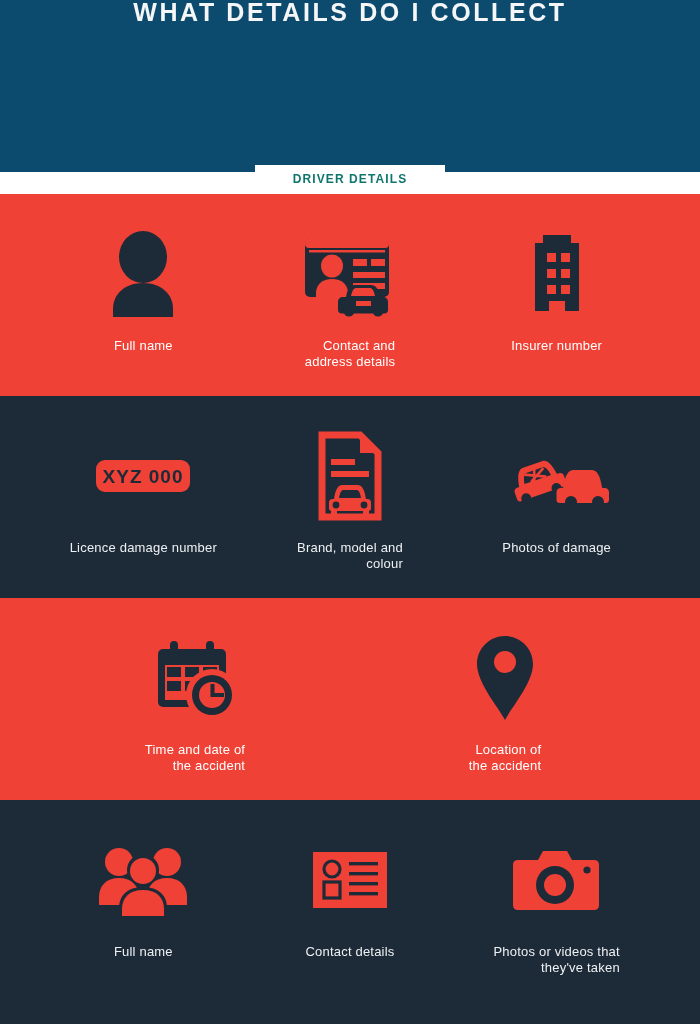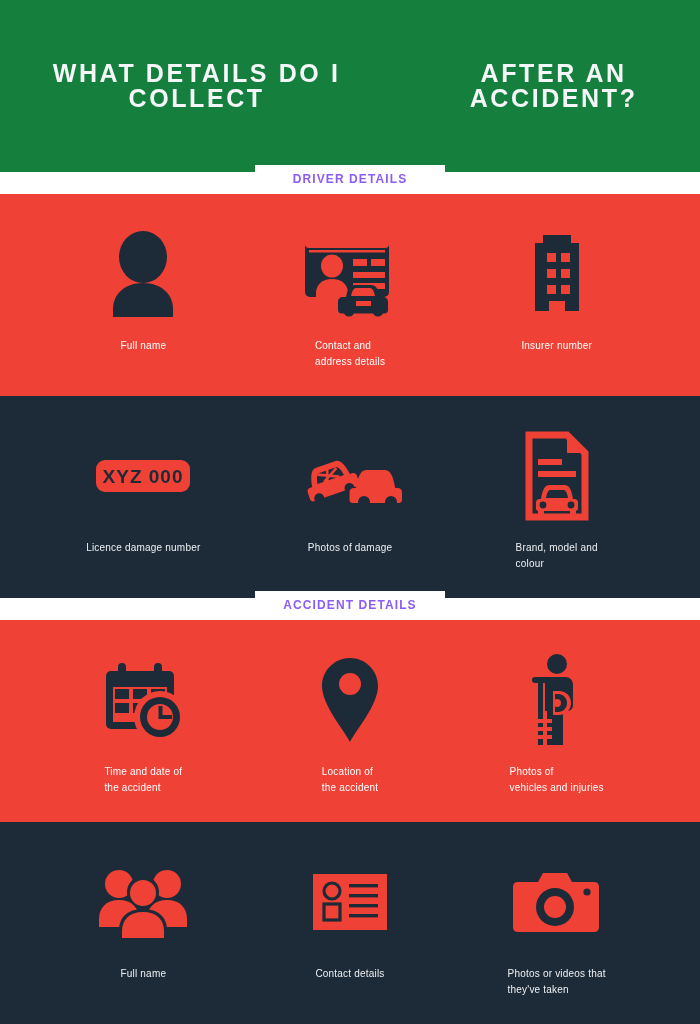--- a/index.html
+++ b/index.html
@@ -6,23 +6,23 @@
   body{
     width:700px;height:1024px;
     background:#1e2b38;
     font-family:"Liberation Sans", sans-serif;
     overflow:hidden;
   }
   .page{position:relative;width:700px;height:1024px;background:#1d2a37;}
 
   
   .header{
-    background:#15803d;
+    background:#0c4a6e;
     height:172px;
-    display:flex;flex-direction:row;
+    display:flex;flex-direction:column;
     align-items:center;justify-content:flex-start;
     gap:14px;
   }
   .title-line{
     color:#f4f6f7;
     font-size:25px;
     font-weight:bold;
     letter-spacing:2.6px;
     text-transform:uppercase;
     text-align:center;
@@ -41,21 +41,21 @@
     top:-7px;
     left:50%;
     transform:translateX(-50%);
     width:190px;
     height:28px;
     background:#ffffff;
     display:flex;align-items:center;justify-content:center;
     z-index:3;
   }
   .band-label{
-    color:#8b5cf6;
+    color:#0f766e;
     font-size:12px;
     font-weight:bold;
     letter-spacing:1.1px;
     text-transform:uppercase;
     white-space:nowrap;
   }
 
   
   .section{position:relative;}
   .section.red{background:#ef4136;}
@@ -71,38 +71,37 @@
     flex:1 1 0;
     display:flex;flex-direction:column;
     align-items:center;
   }
   .icon-wrap{
     height:96px;
     display:flex;align-items:center;justify-content:flex-start;
   }
   .caption{
     margin-top:16px;
-    font-size:10px;
+    font-size:13px;
     line-height:16px;
-    text-align:left;
+    text-align:right;
     letter-spacing:.2px;
   }
   .section.red .caption{color:#ffffff;}
   .section.dark .caption{color:#eef1f3;}
 
   svg{display:block;}
 </style>
 </head>
 <body>
 
 <div class="page">
 
   <div class="header">
     <div class="title-line">WHAT DETAILS DO I COLLECT</div>
-    <div class="title-line">AFTER AN ACCIDENT?</div>
   </div>
 
   <div class="band">
     <div class="band-plate">
       <span class="band-label">DRIVER DETAILS</span>
     </div>
   </div>
 
   <div class="section red">
     <div class="row">
@@ -168,66 +167,61 @@
           <svg width="98" height="44" viewBox="0 0 98 44">
             <rect x="2" y="6" width="94" height="32" rx="9" fill="#ef4136"></rect>
             <text x="49" y="29" text-anchor="middle" font-family="Liberation Sans, sans-serif" font-size="19" font-weight="bold" letter-spacing="1" fill="#1d2a37">XYZ 000</text>
           </svg>
         </div>
         <div class="caption">Licence damage number</div>
       </div>
 
       <div class="cell">
         <div class="icon-wrap">
+          <svg width="72" height="90" viewBox="0 0 72 90">
+            <path d="M8 4h38l18 18v64H8z" fill="none" stroke="#ef4136" stroke-width="7"></path>
+            <path d="M46 4l18 18H46z" fill="#ef4136"></path>
+            <rect x="17" y="28" width="24" height="6" fill="#ef4136"></rect>
+            <rect x="17" y="40" width="38" height="6" fill="#ef4136"></rect>
+            <g>
+              <path d="M20 68c1.6-10 4-14 8.5-14h15c4.5 0 6.9 4 8.5 14h1.5c2.2 0 3.5 1.4 3.5 3.5v6c0 1.6-1.1 2.5-2.6 2.5H17.6c-1.5 0-2.6-.9-2.6-2.5v-6c0-2.1 1.3-3.5 3.5-3.5z" fill="#ef4136"></path>
+              <path d="M25 67c1-5.5 2.2-8 4.8-8h12.4c2.6 0 3.8 2.5 4.8 8z" fill="#1d2a37"></path>
+              <circle cx="22" cy="74" r="3.4" fill="#1d2a37"></circle>
+              <circle cx="50" cy="74" r="3.4" fill="#1d2a37"></circle>
+              <rect x="17" y="78" width="6" height="5" fill="#ef4136"></rect>
+              <rect x="49" y="78" width="6" height="5" fill="#ef4136"></rect>
+            </g>
+          </svg>
+        </div>
+        <div class="caption">Brand, model and<br>colour</div>
+      </div>
+
+      <div class="cell">
+        <div class="icon-wrap">
           <svg width="112" height="72" viewBox="0 0 112 72">
             <g transform="rotate(-19 44 36)">
               <path d="M16 38c2-12 5-17 10-17h20c5 0 8 5 10 17h2c2.6 0 4 1.6 4 4v7c0 2-1.2 3-3 3H13c-1.8 0-3-1-3-3v-7c0-2.4 1.4-4 4-4z" fill="#ef4136"></path>
               <path d="M22 37c1.3-7 2.8-10 6-10h16c3.2 0 4.7 3 6 10z" fill="#1d2a37"></path>
               <path d="M25 28l20 9M36 26l-4 12M45 28l-16 9" stroke="#ef4136" stroke-width="2.6" fill="none"></path>
               <circle cx="19" cy="51" r="5" fill="#1d2a37"></circle>
               <circle cx="51" cy="51" r="5" fill="#1d2a37"></circle>
             </g>
             <g>
               <path d="M62 48c2.2-13 5.2-18 10.6-18h18c5.4 0 8.4 5 10.6 18h2.4c2.8 0 4.4 1.8 4.4 4.4v7.4c0 2.1-1.3 3.2-3.3 3.2H58.8c-2 0-3.3-1.1-3.3-3.2v-7.4c0-2.6 1.6-4.4 4.4-4.4z" fill="#ef4136"></path>
               <circle cx="70" cy="62" r="6" fill="#1d2a37"></circle>
               <circle cx="97" cy="62" r="6" fill="#1d2a37"></circle>
             </g>
           </svg>
         </div>
         <div class="caption">Photos of damage</div>
       </div>
 
-      <div class="cell">
-        <div class="icon-wrap">
-          <svg width="72" height="90" viewBox="0 0 72 90">
-            <path d="M8 4h38l18 18v64H8z" fill="none" stroke="#ef4136" stroke-width="7"></path>
-            <path d="M46 4l18 18H46z" fill="#ef4136"></path>
-            <rect x="17" y="28" width="24" height="6" fill="#ef4136"></rect>
-            <rect x="17" y="40" width="38" height="6" fill="#ef4136"></rect>
-            <g>
-              <path d="M20 68c1.6-10 4-14 8.5-14h15c4.5 0 6.9 4 8.5 14h1.5c2.2 0 3.5 1.4 3.5 3.5v6c0 1.6-1.1 2.5-2.6 2.5H17.6c-1.5 0-2.6-.9-2.6-2.5v-6c0-2.1 1.3-3.5 3.5-3.5z" fill="#ef4136"></path>
-              <path d="M25 67c1-5.5 2.2-8 4.8-8h12.4c2.6 0 3.8 2.5 4.8 8z" fill="#1d2a37"></path>
-              <circle cx="22" cy="74" r="3.4" fill="#1d2a37"></circle>
-              <circle cx="50" cy="74" r="3.4" fill="#1d2a37"></circle>
-              <rect x="17" y="78" width="6" height="5" fill="#ef4136"></rect>
-              <rect x="49" y="78" width="6" height="5" fill="#ef4136"></rect>
-            </g>
-          </svg>
-        </div>
-        <div class="caption">Brand, model and<br>colour</div>
-      </div>
-
-    </div>
-  </div>
-
-  <div class="band">
-    <div class="band-plate">
-      <span class="band-label">ACCIDENT DETAILS</span>
-    </div>
-  </div>
+    </div>
+  </div>
+
 
   <div class="section red">
     <div class="row">
 
       <div class="cell">
         <div class="icon-wrap">
           <svg width="86" height="86" viewBox="0 0 86 86">
             <rect x="18" y="6" width="8" height="18" rx="4" fill="#1d2a37"></rect>
             <rect x="54" y="6" width="8" height="18" rx="4" fill="#1d2a37"></rect>
             <rect x="6" y="14" width="68" height="58" rx="5" fill="#1d2a37"></rect>
@@ -251,38 +245,20 @@
       <div class="cell">
         <div class="icon-wrap">
           <svg width="64" height="92" viewBox="0 0 64 92">
             <path d="M32 4C16.5 4 4 16.5 4 32c0 19 22 44 28 56 6-12 28-37 28-56C60 16.5 47.5 4 32 4z" fill="#1d2a37"></path>
             <circle cx="32" cy="30" r="11" fill="#ef4136"></circle>
           </svg>
         </div>
         <div class="caption">Location of<br>the accident</div>
       </div>
 
-      <div class="cell">
-        <div class="icon-wrap">
-          <svg width="64" height="94" viewBox="0 0 64 94">
-            <circle cx="32" cy="11" r="10" fill="#1d2a37"></circle>
-            <path d="M20 24h20c5 0 8 3 8 8v20c0 4-3 6-6 6h-4v34h-9V58h-9V24z" fill="#1d2a37"></path>
-            <rect x="22" y="58" width="9" height="34" fill="#1d2a37"></rect>
-            <path d="M34 38c7 0 12 5 12 12s-5 12-12 12h-6V38z" fill="#ef4136"></path>
-            <path d="M33 41c5.2 0 9 4 9 9s-3.8 9-9 9h-3V41z" fill="#1d2a37"></path>
-            <circle cx="32" cy="50" r="4" fill="#ef4136"></circle>
-            <rect x="13" y="28" width="5" height="64" fill="#1d2a37"></rect>
-            <rect x="7" y="24" width="17" height="6" rx="3" fill="#1d2a37"></rect>
-            <rect x="12" y="66" width="15" height="4" fill="#ef4136"></rect>
-            <rect x="12" y="74" width="15" height="4" fill="#ef4136"></rect>
-            <rect x="12" y="82" width="15" height="4" fill="#ef4136"></rect>
-          </svg>
-        </div>
-        <div class="caption">Photos of<br>vehicles and injuries</div>
-      </div>
 
     </div>
   </div>
 
 
   <div class="section dark">
     <div class="row">
 
       <div class="cell">
         <div class="icon-wrap">

